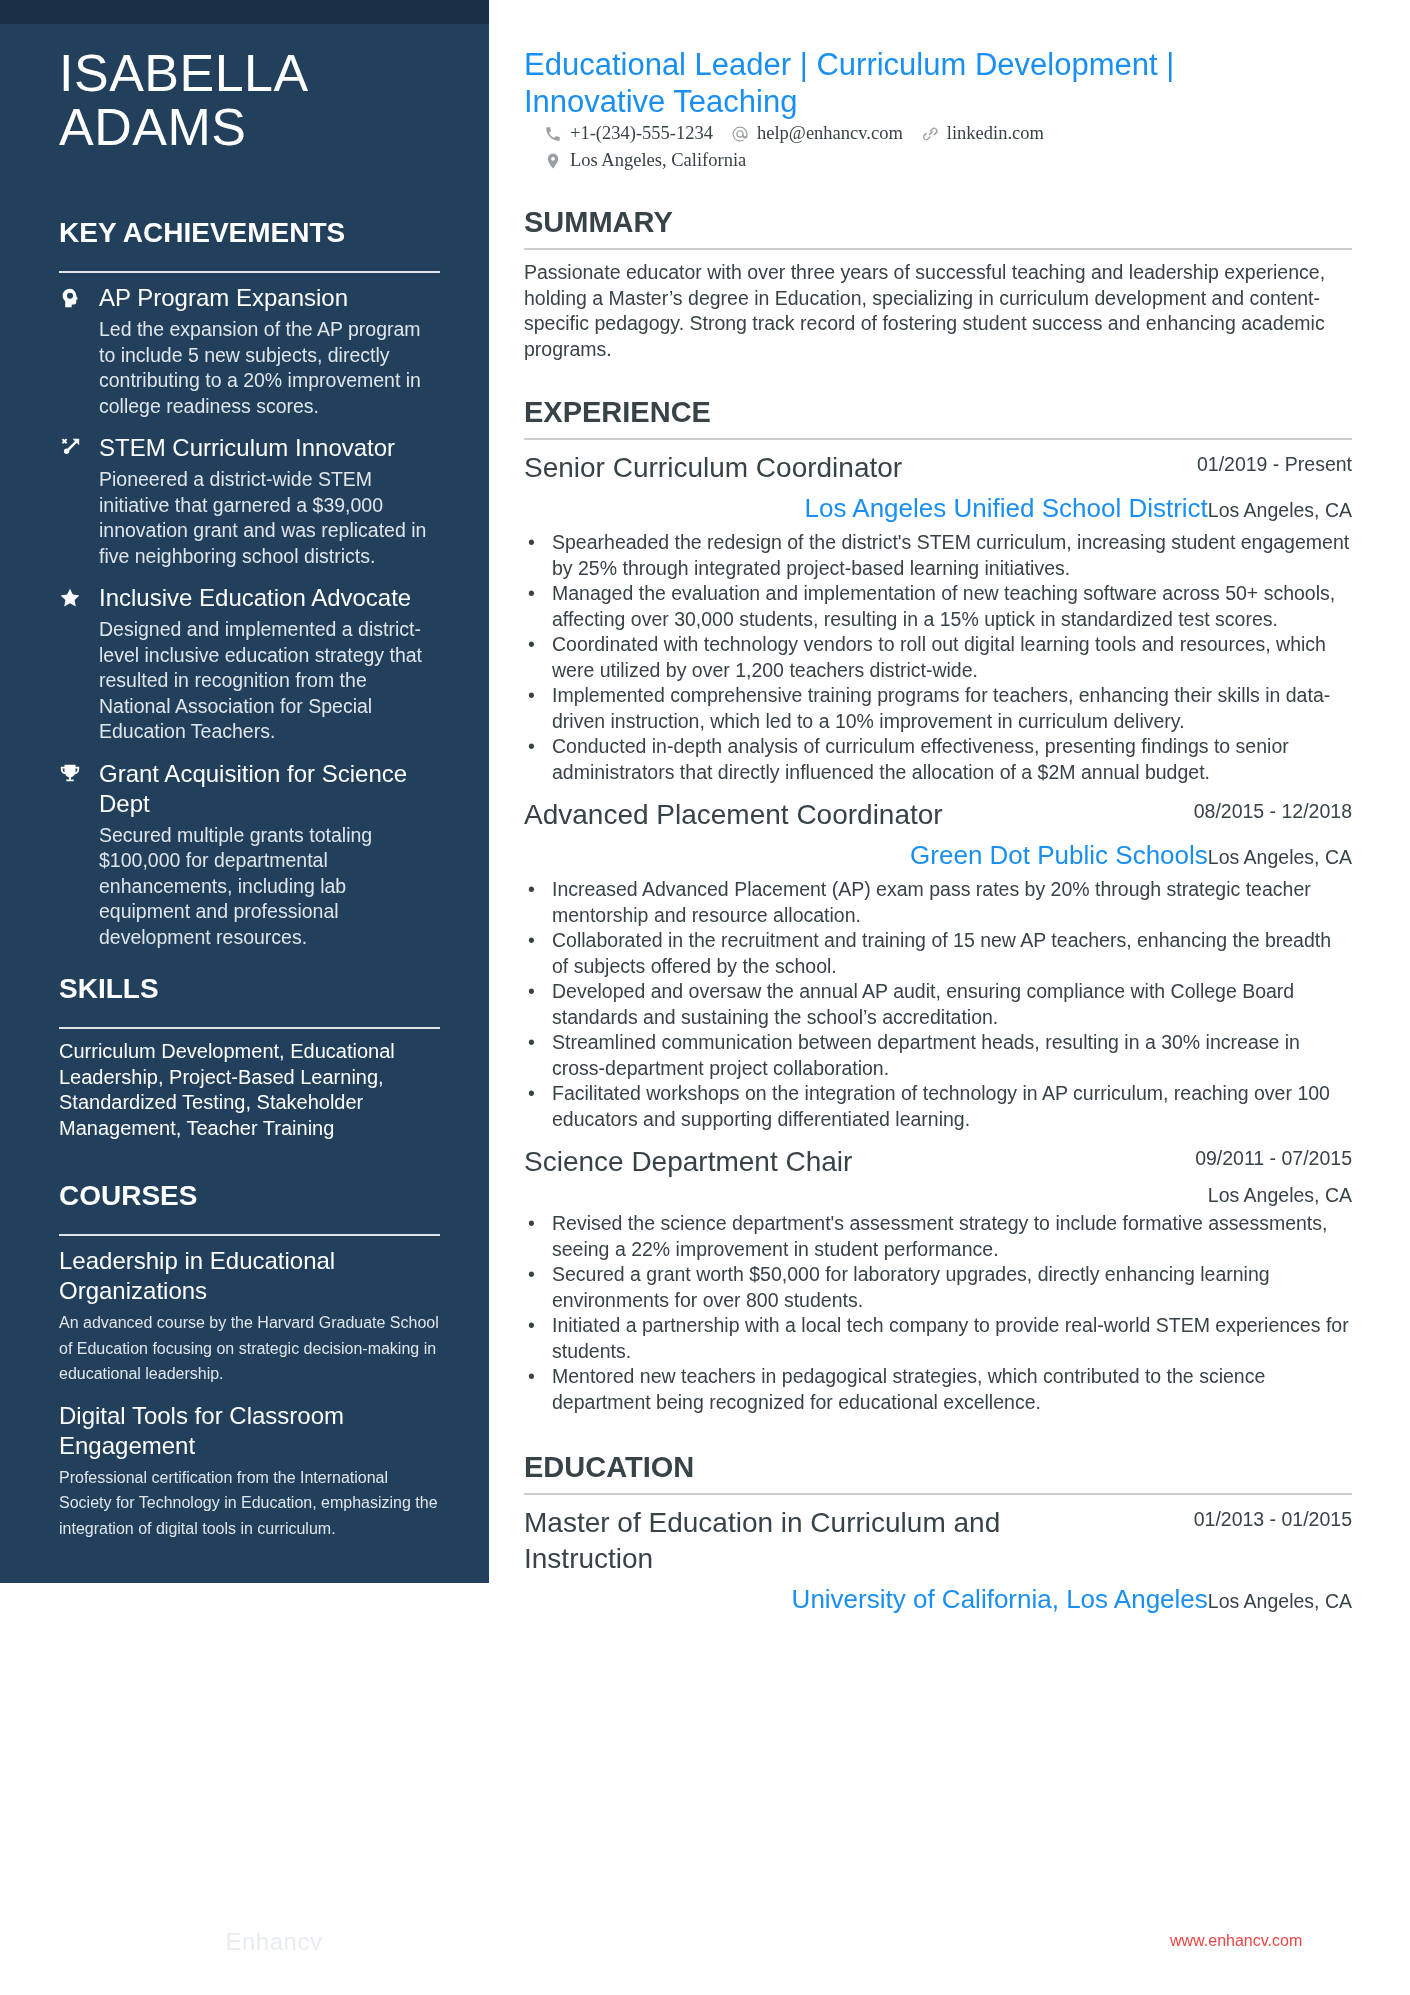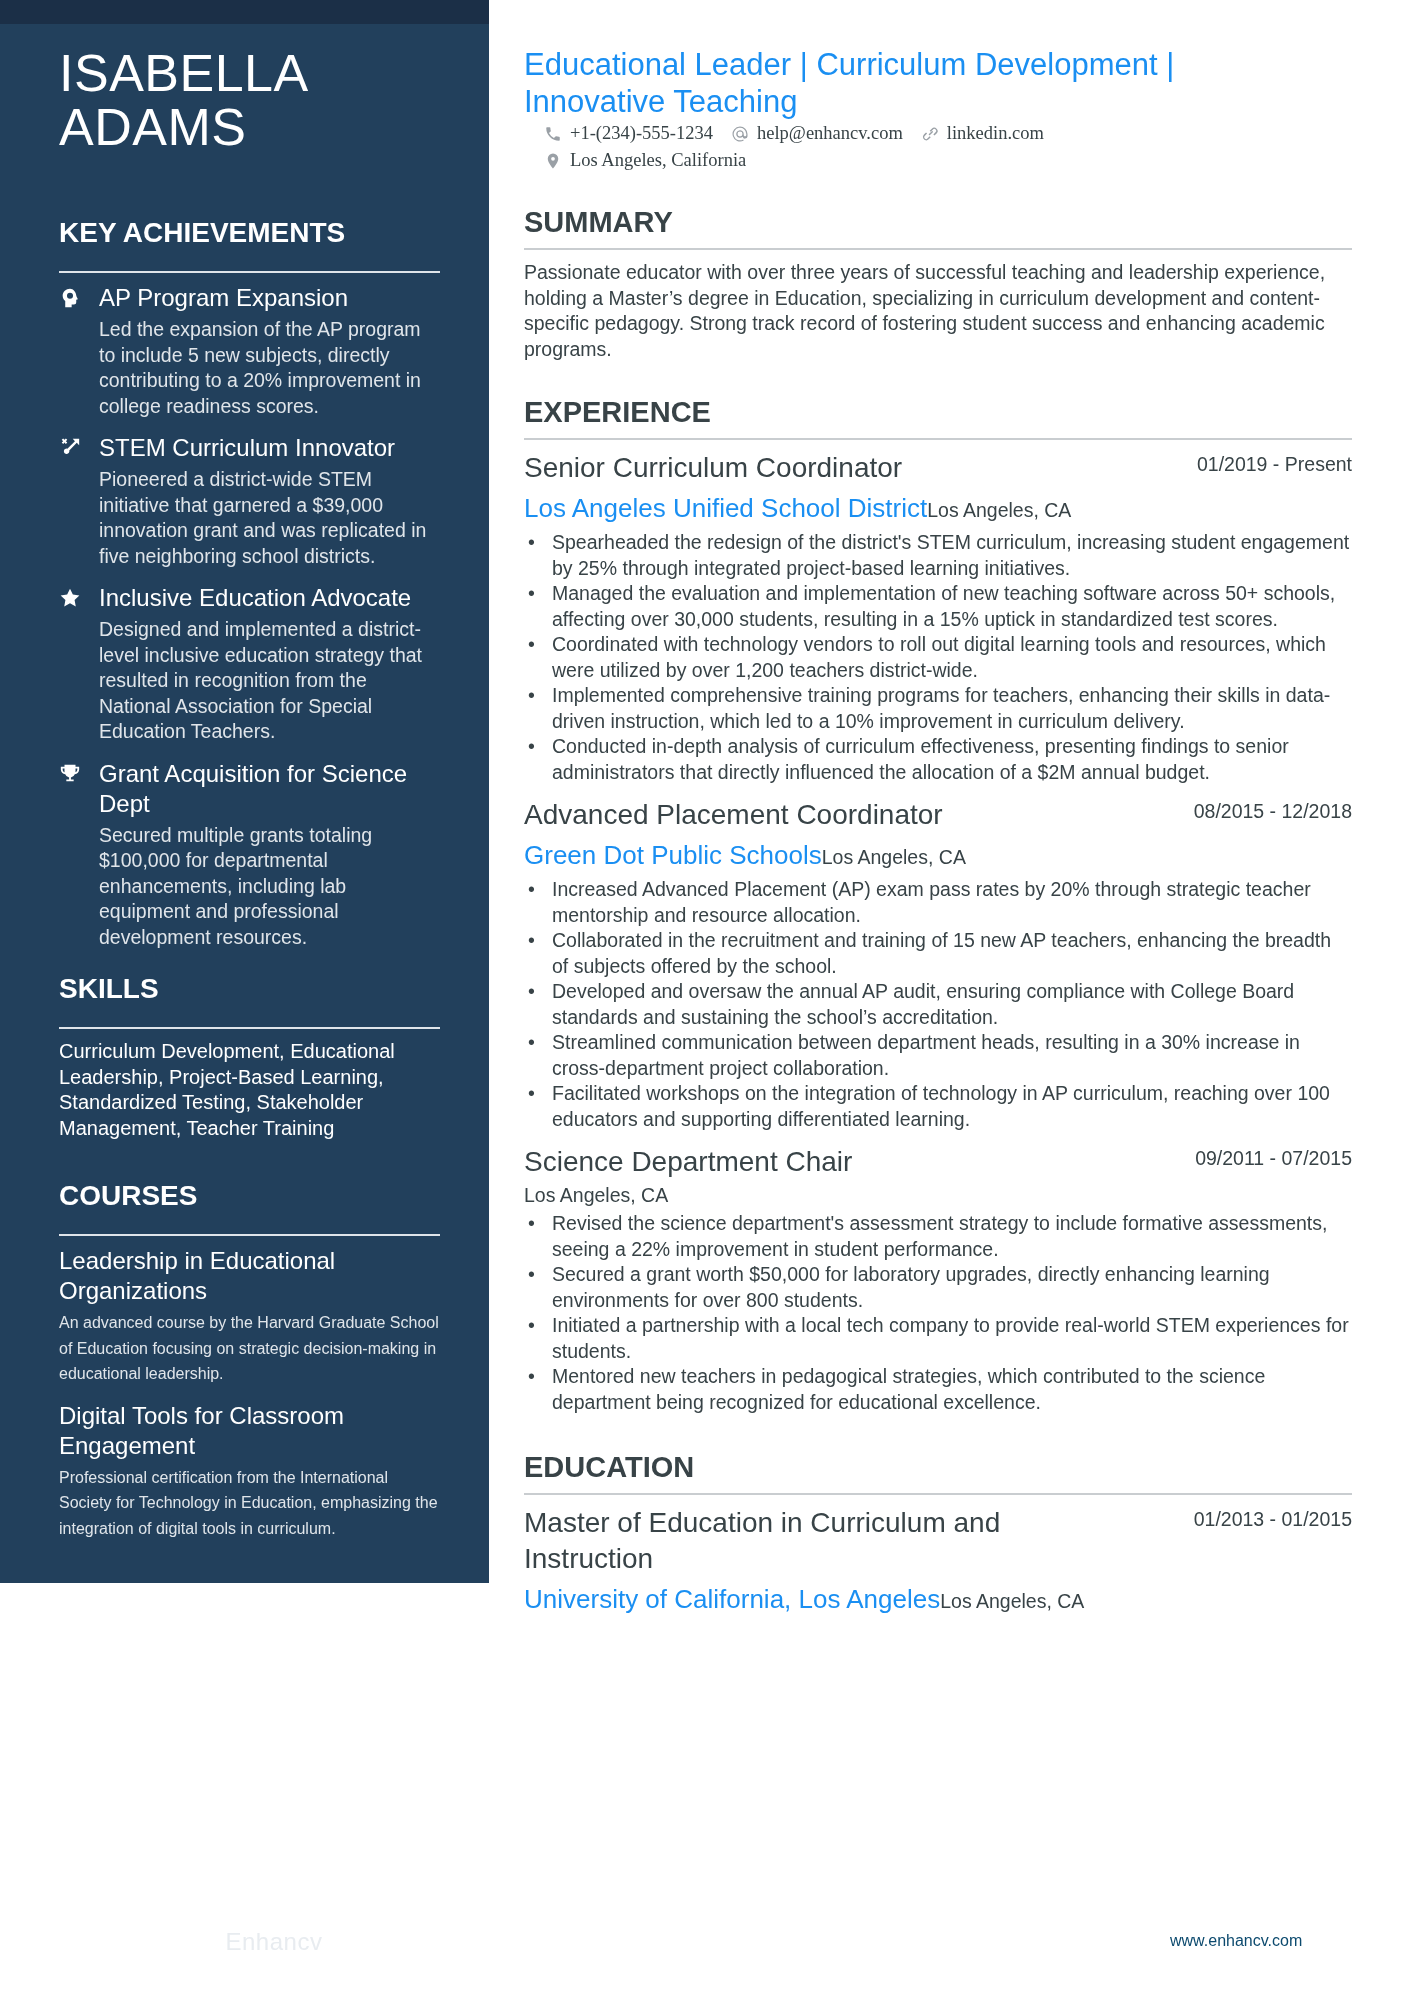--- a/index.html
+++ b/index.html
@@ -42,31 +42,31 @@
 
     .m-section { margin-top: 26px; }
     .m-heading { font-size: 29px; line-height: 36px; color: #384347; padding-bottom: 8px; border-bottom: 2px solid #c9cdd0; }
     .summary-text { font-size: 19.5px; line-height: 25.5px; color: #384347; margin-top: 10px; }
 
     .job { margin-top: 10px; }
     .job + .job { margin-top: 12px; }
     .job-head { display: flex; justify-content: space-between; align-items: flex-start; }
     .job-title { font-size: 28px; line-height: 36px; color: #384347; }
     .job-date { font-size: 19.5px; line-height: 28px; color: #384347; white-space: nowrap; }
-    .job-sub { display: flex; justify-content: flex-start; align-items: baseline; margin-top: 4px; }
+    .job-sub { display: flex; justify-content: flex-end; align-items: baseline; margin-top: 4px; }
     .company { font-size: 26px; line-height: 36px; color: #1a8ff2; }
     .location { font-size: 19.5px; color: #384347; }
     .bullets { list-style: none; margin-top: 4px; }
     .bullets li { position: relative; padding-left: 28px; font-size: 19.5px; line-height: 25.5px; color: #384347; }
     .bullets li::before { content: "\2022"; position: absolute; left: 4px; top: 0; color: #384347; }
 
     .edu-head { display: flex; justify-content: space-between; align-items: flex-start; margin-top: 10px; }
     .edu-degree { font-size: 28px; line-height: 36px; color: #384347; width: 560px; }
 
-    .footer-url { position: absolute; left: 1170px; top: 1932px; font-size: 16px; color: #0c4a6e; }
+    .footer-url { position: absolute; left: 1170px; top: 1932px; font-size: 16px; color: #ef4444; }
   </style>
 </head>
 <body>
 
 <aside class="sidebar">
   <div class="sidebar-topband"></div>
   <div class="sidebar-inner">
 
     <h1 class="name">
       <span style="display:block">ISABELLA</span>

